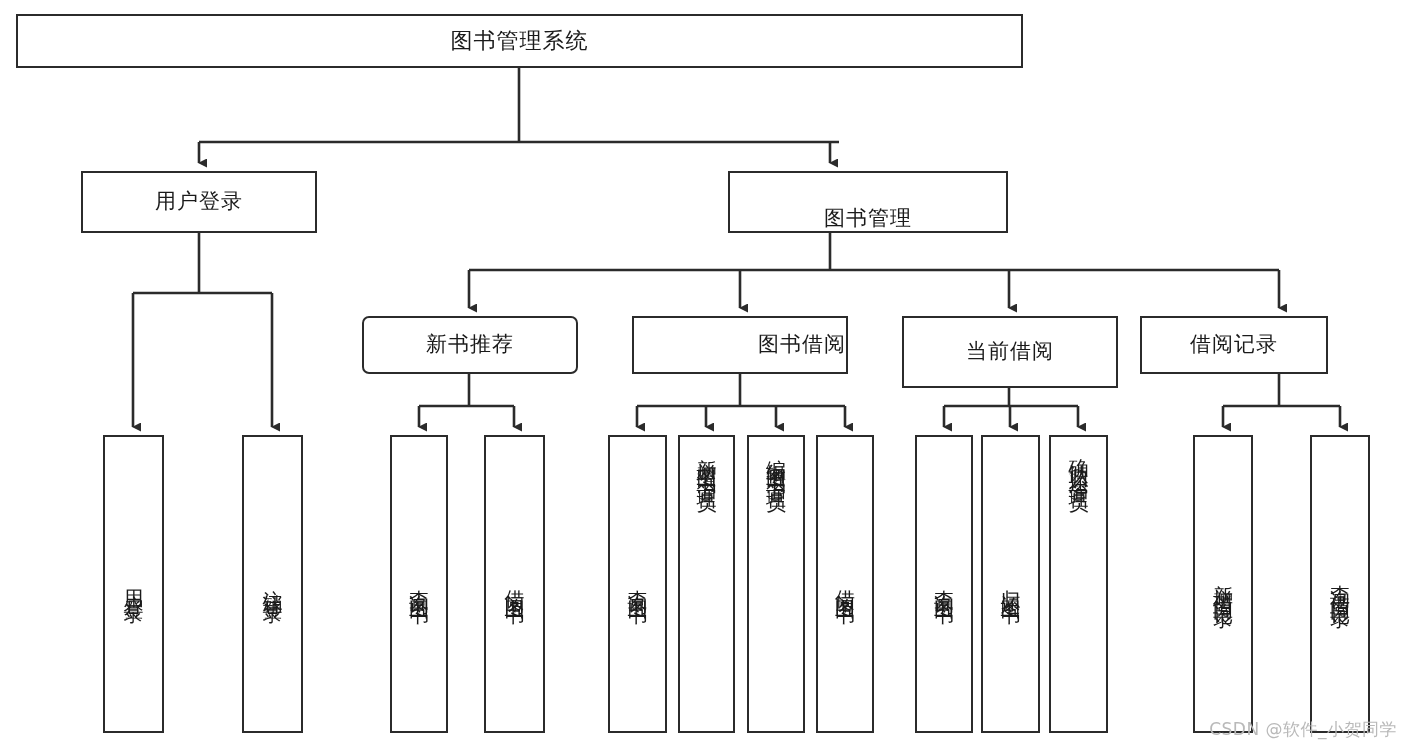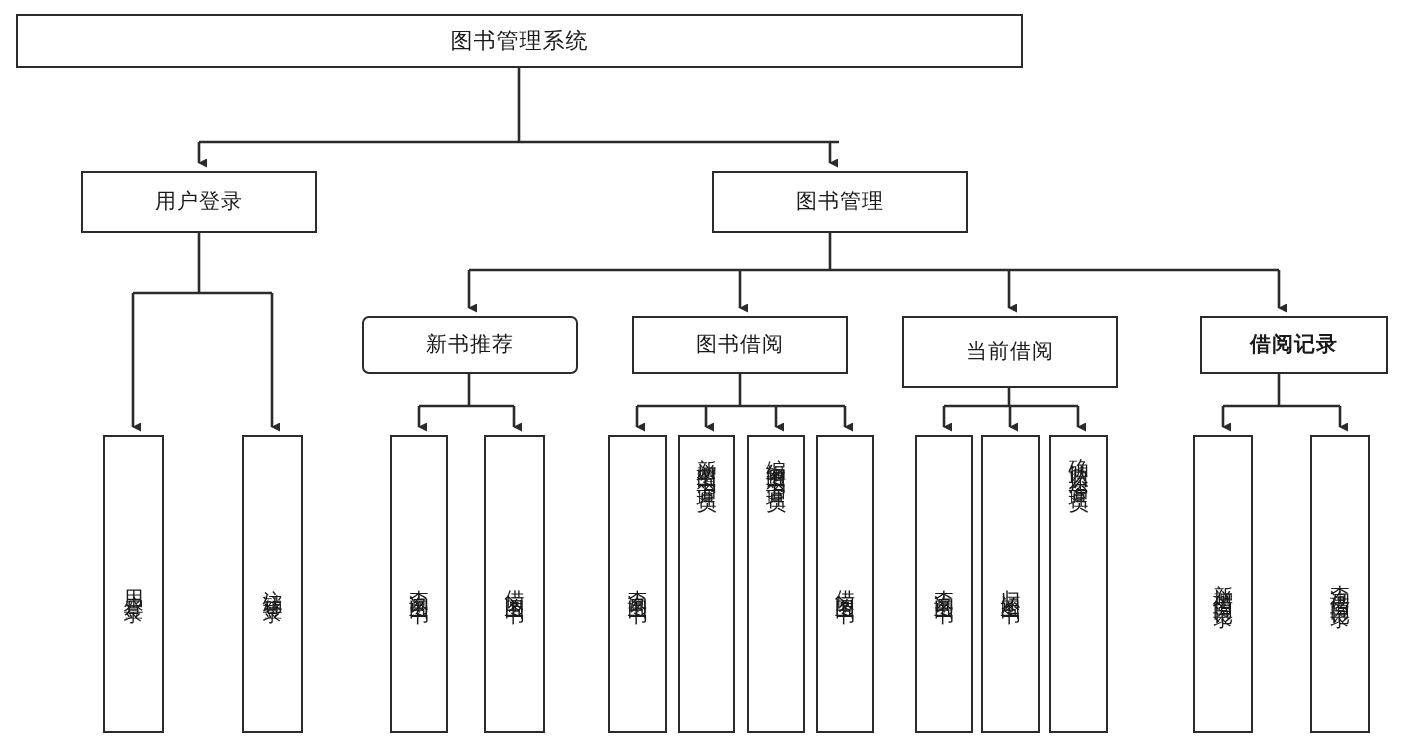--- a/index.html
+++ b/index.html
@@ -125,34 +125,34 @@
     </g>
   </svg>
 
   <div class="node horiz root" style="left:16px; top:14px; width:1007px; height:54px;">
     <span>图书管理系统</span>
   </div>
 
   <div class="node horiz" style="left:81px; top:171px; width:236px; height:62px;">
     <span>用户登录</span>
   </div>
-  <div class="node horiz" style="left:712px; top:171px; width:256px; height:62px;">
+  <div class="node horiz" style="left:728px; top:171px; width:280px; height:62px;align-items:flex-end;">
     <span>图书管理</span>
   </div>
 
   <div class="node horiz" style="left:362px; top:316px; width:216px; height:58px;border-radius:7px;">
     <span>新书推荐</span>
   </div>
-  <div class="node horiz" style="left:632px; top:316px; width:216px; height:58px;">
+  <div class="node horiz" style="left:632px; top:316px; width:216px; height:58px;justify-content:flex-end;">
     <span>图书借阅</span>
   </div>
   <div class="node horiz" style="left:902px; top:316px; width:216px; height:72px;">
     <span>当前借阅</span>
   </div>
-  <div class="node horiz" style="left:1200px; top:316px; width:188px; height:58px;font-weight:bold;">
+  <div class="node horiz" style="left:1140px; top:316px; width:188px; height:58px;">
     <span>借阅记录</span>
   </div>
 
   <div class="node leaf centered" style="left:103px; top:435px; width:61px; height:298px;">
     <span class="vtext">用户登录</span>
   </div>
   <div class="node leaf centered" style="left:242px; top:435px; width:61px; height:298px;">
     <span class="vtext">注销登录</span>
   </div>
 
@@ -186,14 +186,15 @@
     <span class="vtext">确认归还（管理员）</span>
   </div>
 
   <div class="node leaf centered" style="left:1193px; top:435px; width:60px; height:298px;">
     <span class="vtext">新增借阅记录</span>
   </div>
   <div class="node leaf centered" style="left:1310px; top:435px; width:60px; height:298px;">
     <span class="vtext">查询借阅记录</span>
   </div>
 
+  <div class="watermark">CSDN @软件_小贺同学</div>
 
 </div>
 
 </body></html>

